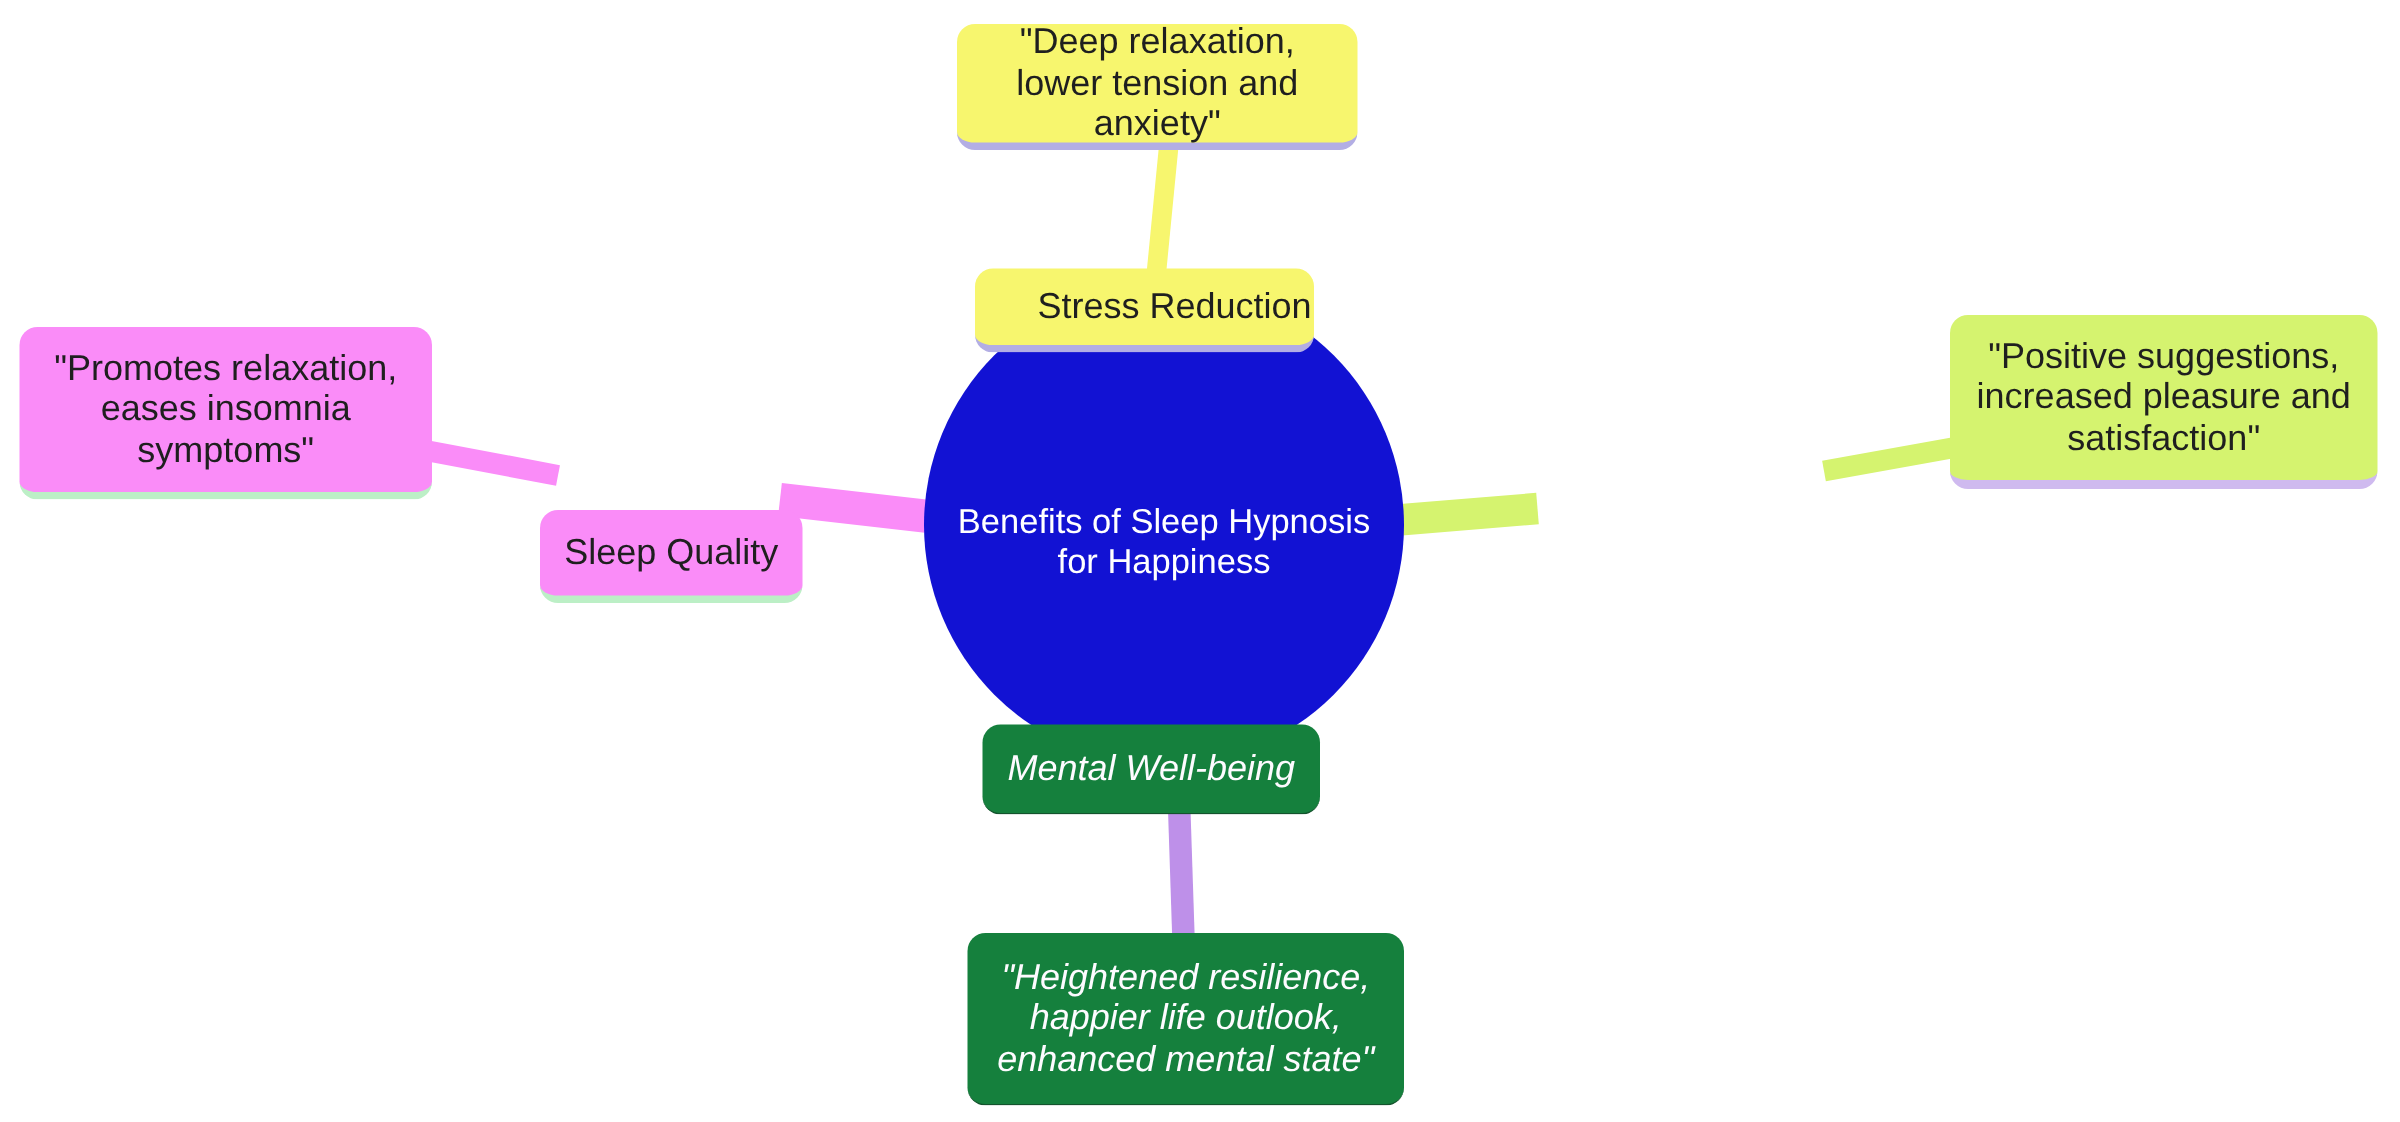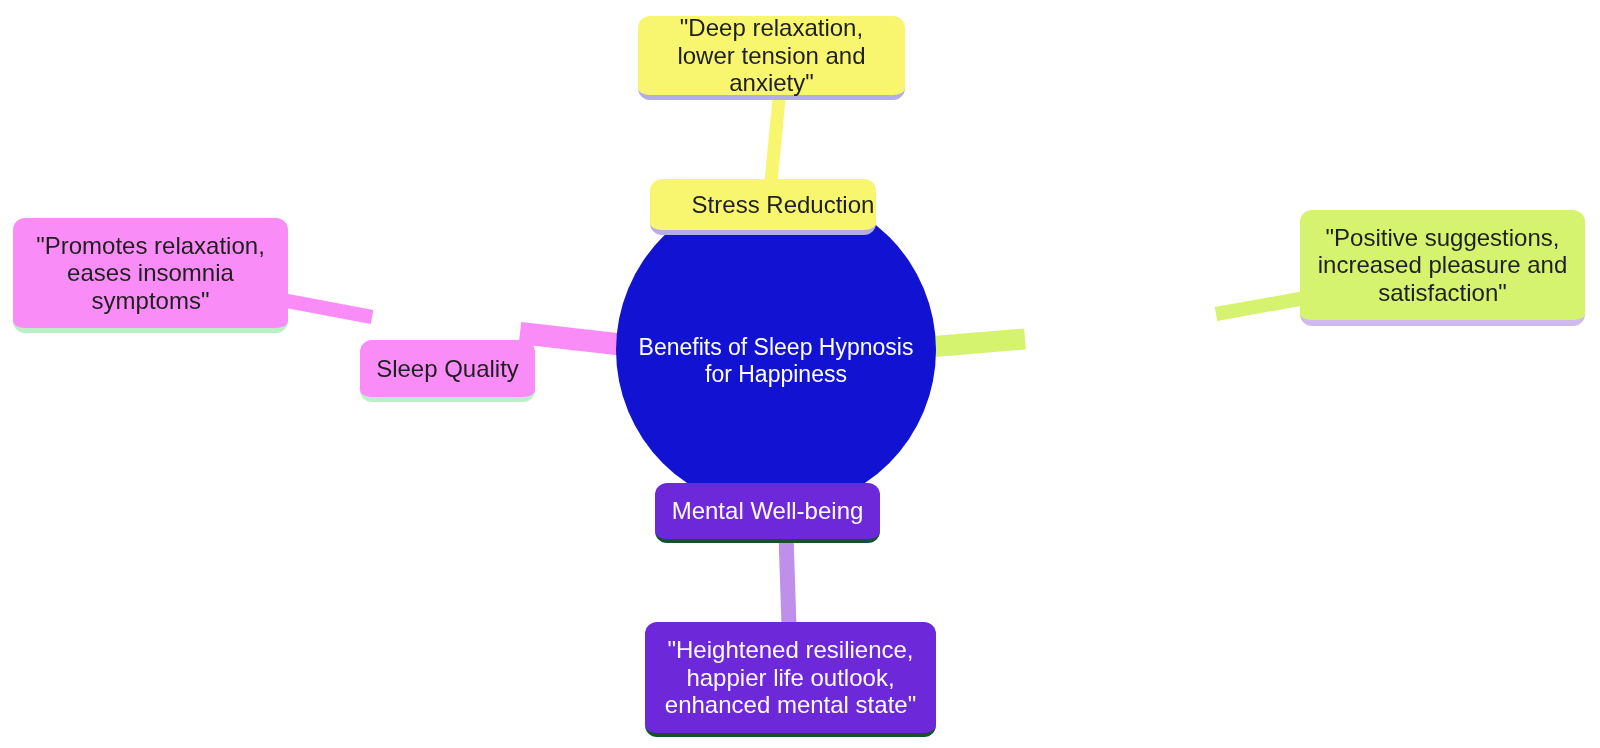--- a/index.html
+++ b/index.html
@@ -10,21 +10,21 @@
   .edges{position:absolute;left:0;top:0;width:1600px;height:748px;}
   .box{
     position:absolute;display:flex;align-items:center;justify-content:center;
     text-align:center;border-radius:12px;font-size:24px;line-height:1.15;
     color:#1f1f1f;box-sizing:border-box;
   }
   
   .c-yellow{background:#F7F66E;border-bottom:5px solid #B3AEE4;}
   .c-green {background:#D5F36F;border-bottom:6px solid #CFBAEF;}
   .c-pink  {background:#FA8CF8;border-bottom:5px solid #BCEFC6;}
-  .c-purple{background:#6d28d9;border-bottom:4px solid #14532d;color:#FDFBFF;}
+  .c-purple{background:#15803d;border-bottom:1px solid #14532d;color:#FDFBFF;font-style:italic;}
   
   .root{
     position:absolute;left:616px;top:190px;width:320px;height:320px;border-radius:50%;
     background:#1212D3;display:flex;align-items:center;justify-content:center;
   }
   .root-label{
     color:#ffffff;font-size:23px;line-height:1.18;text-align:center;
     padding:0 20px;transform:translateY(11px);
   }
   

